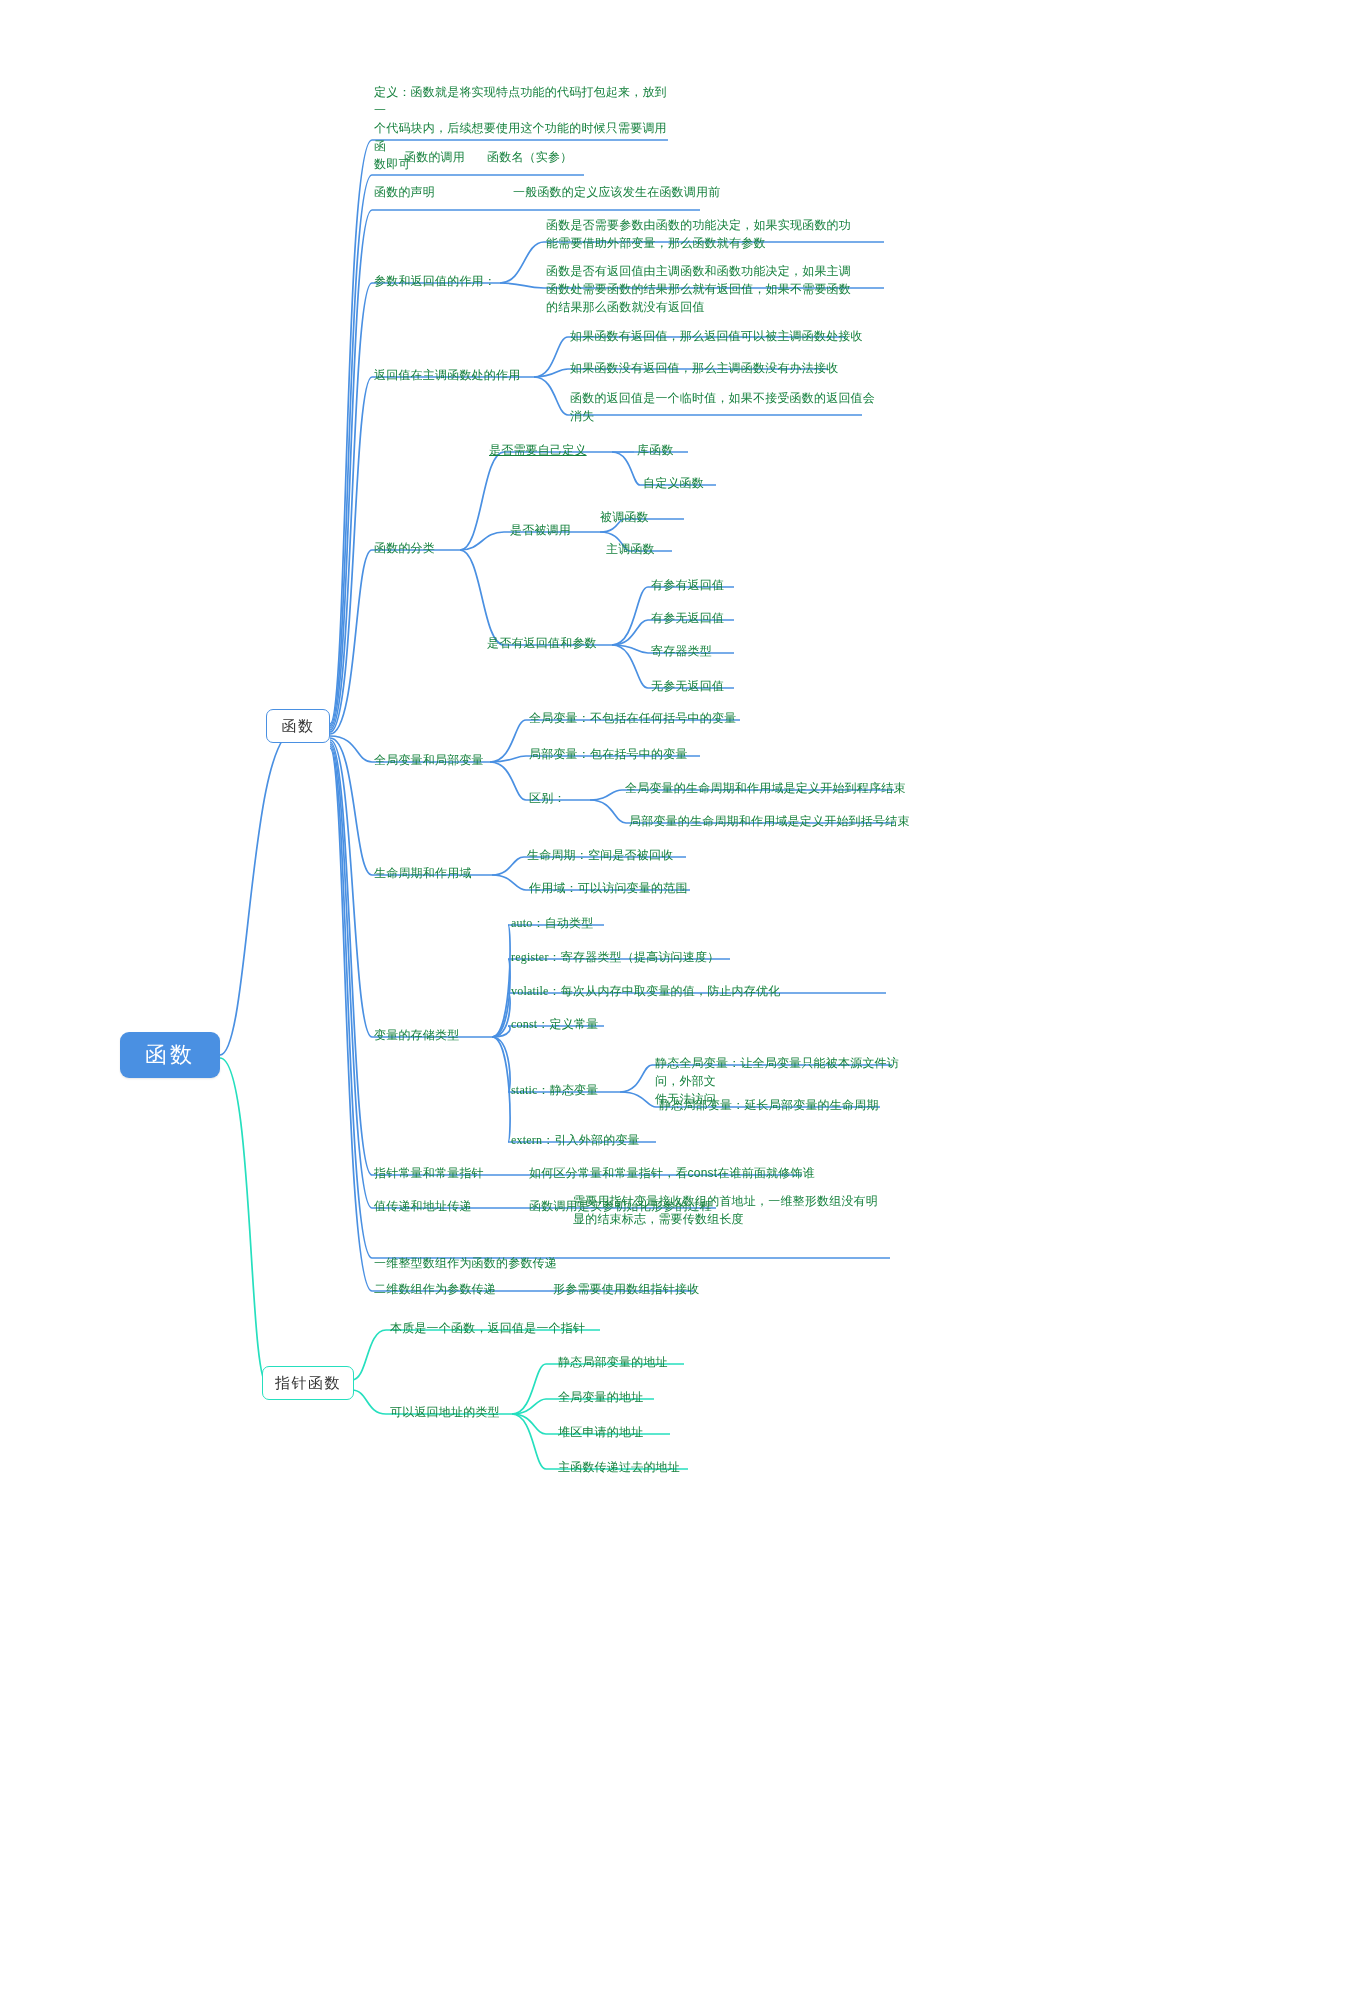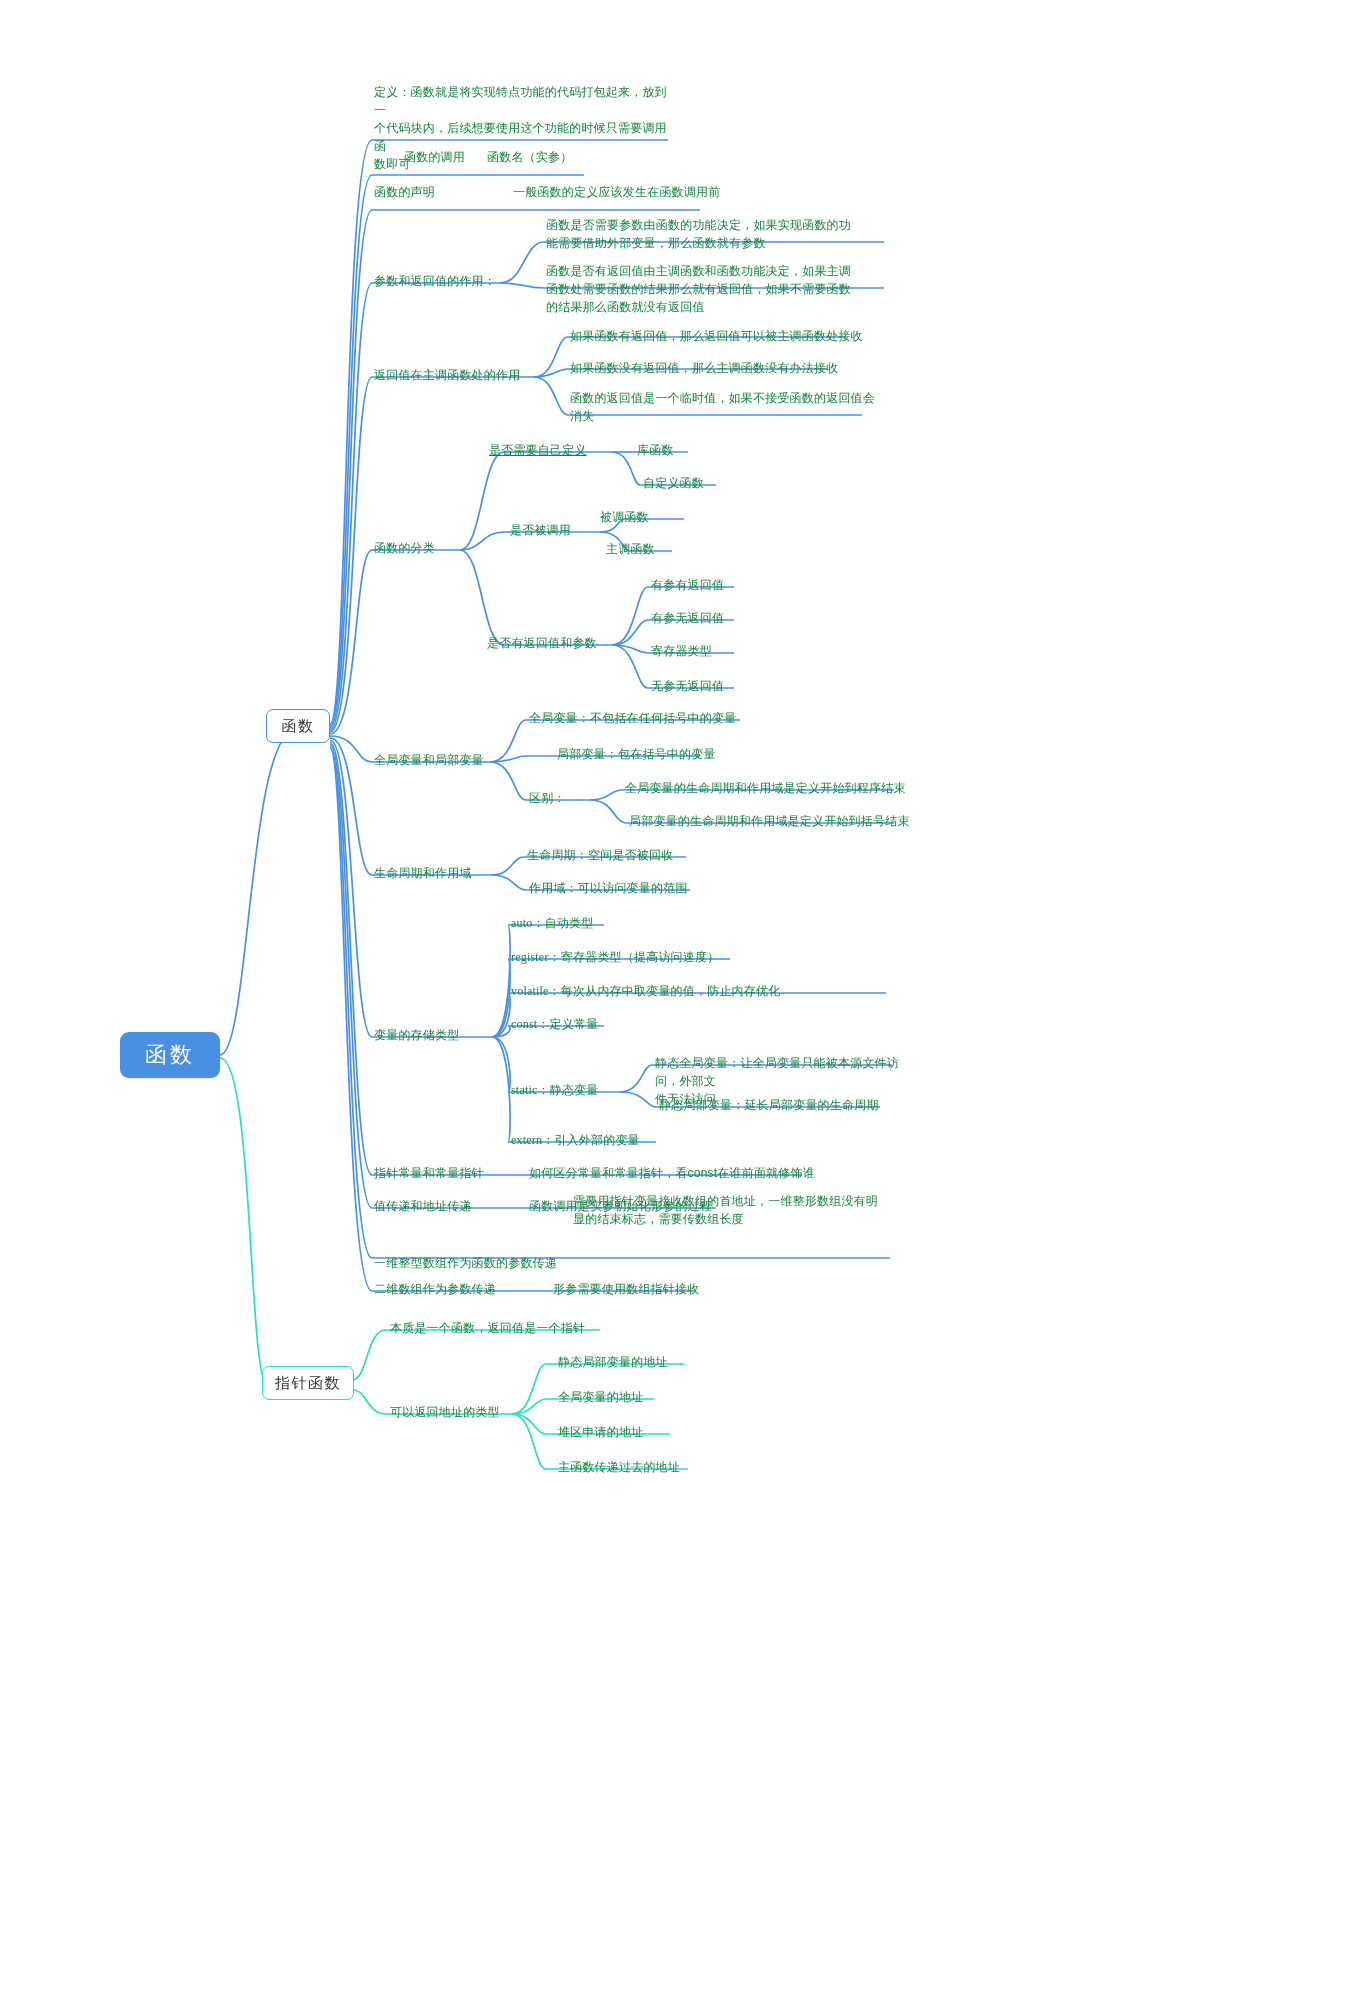--- a/index.html
+++ b/index.html
@@ -241,21 +241,21 @@
   <div class="node" style="left:606px; top:540px;">主调函数</div>
 
   <div class="node" style="left:487px; top:634px;">是否有返回值和参数</div>
   <div class="node" style="left:651px; top:576px;">有参有返回值</div>
   <div class="node" style="left:651px; top:609px;">有参无返回值</div>
   <div class="node" style="left:651px; top:642px;">寄存器类型</div>
   <div class="node" style="left:651px; top:677px;">无参无返回值</div>
 
   <div class="node" style="left:374px; top:751px;">全局变量和局部变量</div>
   <div class="node" style="left:529px; top:709px;">全局变量：不包括在任何括号中的变量</div>
-  <div class="node" style="left:529px; top:745px;margin-left:28px;">局部变量：包在括号中的变量</div>
+  <div class="node" style="left:529px; top:745px;">局部变量：包在括号中的变量</div>
   <div class="node" style="left:529px; top:789px;">区别：</div>
   <div class="node" style="left:625px; top:779px;">全局变量的生命周期和作用域是定义开始到程序结束</div>
   <div class="node" style="left:629px; top:812px;">局部变量的生命周期和作用域是定义开始到括号结束</div>
 
   <div class="node" style="left:374px; top:864px;">生命周期和作用域</div>
   <div class="node" style="left:527px; top:846px;">生命周期：空间是否被回收</div>
   <div class="node" style="left:529px; top:879px;">作用域：可以访问变量的范围</div>
 
   <div class="node" style="left:374px; top:1026px;">变量的存储类型</div>
   <div class="node mono" style="left:511px; top:914px;">auto：自动类型</div>

